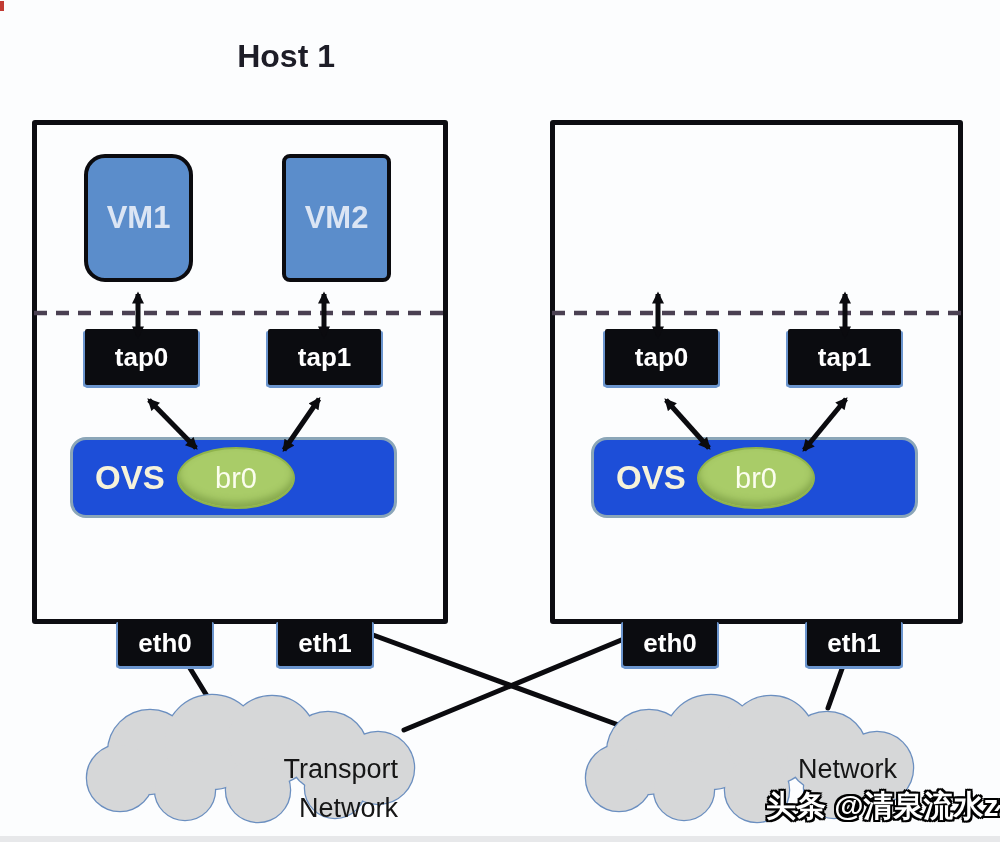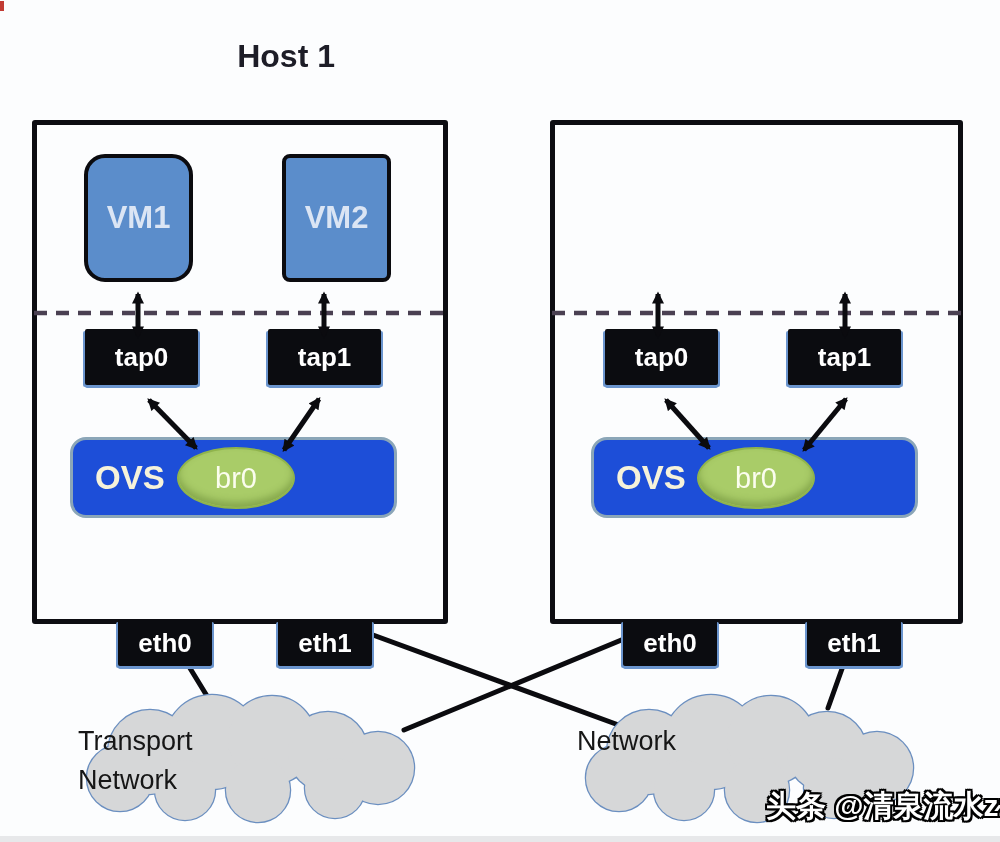--- a/index.html
+++ b/index.html
@@ -43,22 +43,22 @@
     font-size:33px;font-weight:bold;color:#f6f2da;
   }
   .bridge{
     position:absolute;top:447px;width:118px;height:62px;box-sizing:border-box;
     background:#a9cc68;border:2px solid #90b44c;border-radius:50%;
     box-shadow:inset 0 -5px 7px rgba(70,100,25,.35);
     display:flex;align-items:center;justify-content:center;
     color:#fbfdee;font-size:29px;font-weight:normal;z-index:3;
   }
   .cloud-label{
-    position:absolute;width:320px;text-align:left;z-index:3;
-    font-size:27px;font-weight:normal;color:#161616;line-height:39px;
+    position:absolute;width:320px;text-align:right;z-index:3;
+    font-size:27px;font-weight:normal;color:#161616;line-height:39px;margin-top:28px;
   }
   .watermark{
     position:absolute;left:766px;top:786px;width:230px;z-index:6;
     font-size:30px;font-weight:bold;color:#ffffff;letter-spacing:0;
     text-shadow:
       2px 0 0 #000,-2px 0 0 #000,0 2px 0 #000,0 -2px 0 #000,
       2px 2px 0 #000,-2px 2px 0 #000,2px -2px 0 #000,-2px -2px 0 #000;
     white-space:nowrap;
   }
   .bottom-strip{

